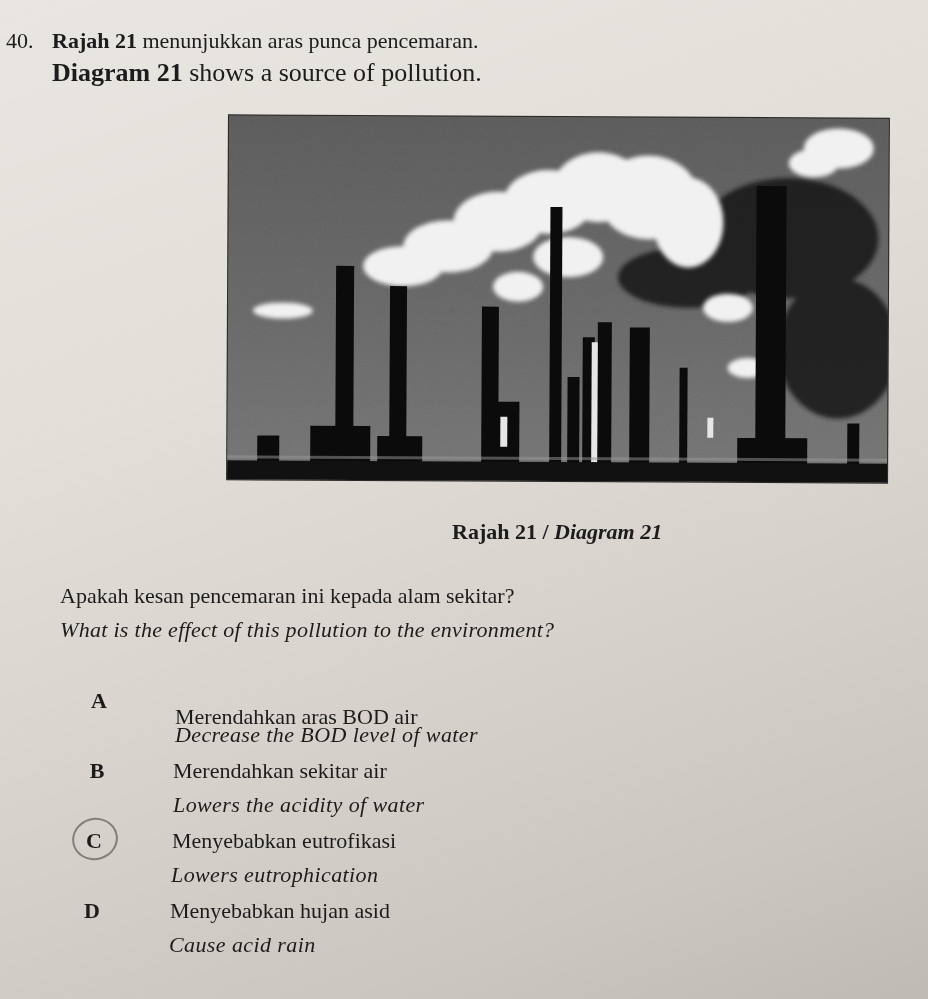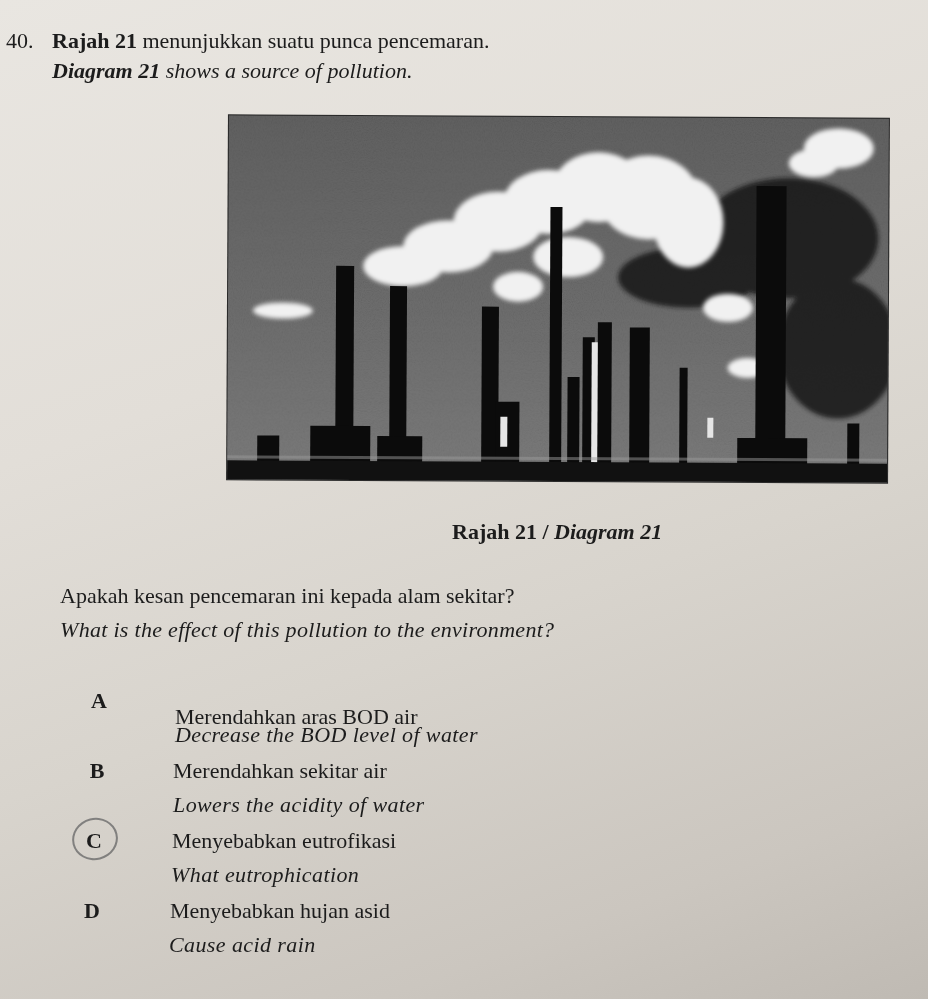--- a/index.html
+++ b/index.html
@@ -7,21 +7,21 @@
       width: 928px; height: 999px; overflow: hidden;
       background: linear-gradient(160deg, #e9e6e1 0%, #e2ded8 35%, #d8d4cd 60%, #cbc6bf 85%, #bfbab3 100%);
       font-family: "Liberation Serif", "DejaVu Serif", serif;
       color: #1c1c1c;
       position: relative;
     }
     .q-line { position: absolute; white-space: nowrap; }
     .qnum { left: 6px; top: 28px; font-size: 22px; }
     .q-stem-ms { left: 52px; top: 28px; font-size: 22px; }
     .q-stem-ms b { font-weight: bold; }
-    .q-stem-en { left: 52px; top: 58px; font-size: 22px; font-style: italic; }
+    .q-stem-en { left: 52px; top: 58px; font-size: 26px; }
     .q-stem-en b { font-weight: bold; }
 
     .figure {
       position: absolute; left: 228px; top: 117px; width: 660px; height: 364px;
       transform: rotate(0.3deg);
       background: #3a3a3a;
       box-shadow: 0 0 0 1px #2a2a2a;
     }
     .figure svg { display: block; width: 100%; height: 100%; }
 
@@ -38,21 +38,21 @@
       position: absolute; left: 72px; top: 818px; width: 42px; height: 38px;
       border: 2px solid #6b6b6b; border-radius: 50%; transform: rotate(-14deg);
       opacity: 0.8;
     }
   </style>
 </head>
 <body>
 
 <div>
   <div class="q-line qnum">40.</div>
-  <div class="q-line q-stem-ms"><b>Rajah 21</b><span> menunjukkan suatu punca pencemaran.</span></div>
+  <div class="q-line q-stem-ms"><b>Rajah 21</b><span> menunjukkan aras punca pencemaran.</span></div>
   <div class="q-line q-stem-en"><b>Diagram 21</b><span> shows a source of pollution.</span></div>
 </div>
 
 <div class="figure">
   <svg viewBox="0 0 660 364" preserveAspectRatio="none">
     <defs>
       <filter id="grain" x="0" y="0" width="100%" height="100%">
         <feTurbulence type="fractalNoise" baseFrequency="0.9" numOctaves="2" seed="3" result="n"></feTurbulence>
         <feColorMatrix type="saturate" values="0"></feColorMatrix>
         <feComponentTransfer>
@@ -139,20 +139,20 @@
   </div>
   <div>
     <div class="opt-letter" style="left:82px; top:758px;">B</div>
     <div class="opt-ms" style="left:173px; top:758px;">Merendahkan sekitar air</div>
     <div class="opt-en" style="left:173px; top:792px;">Lowers the acidity of water</div>
   </div>
   <div>
     <div class="circle-mark"></div>
     <div class="opt-letter" style="left:79px; top:828px;">C</div>
     <div class="opt-ms" style="left:172px; top:828px;">Menyebabkan eutrofikasi</div>
-    <div class="opt-en" style="left:171px; top:862px;">What eutrophication</div>
+    <div class="opt-en" style="left:171px; top:862px;">Lowers eutrophication</div>
   </div>
   <div>
     <div class="opt-letter" style="left:77px; top:898px;">D</div>
     <div class="opt-ms" style="left:170px; top:898px;">Menyebabkan hujan asid</div>
     <div class="opt-en" style="left:169px; top:932px;">Cause acid rain</div>
   </div>
 </div>
 
 </body></html>

